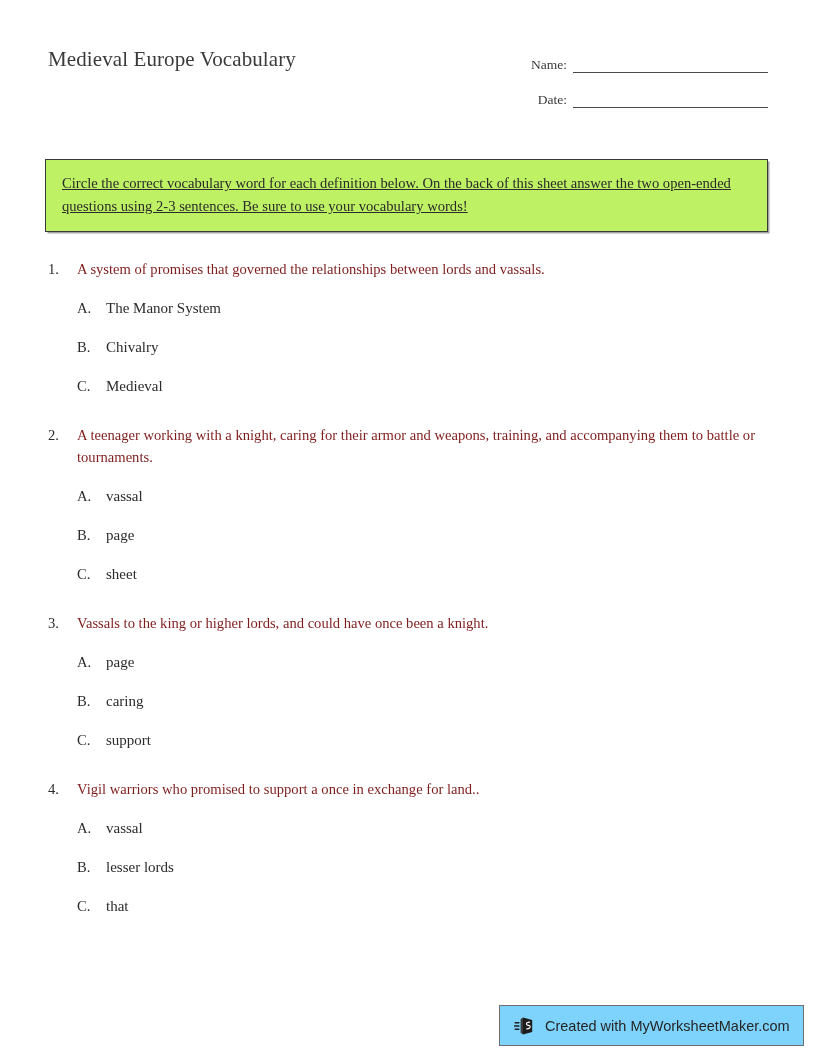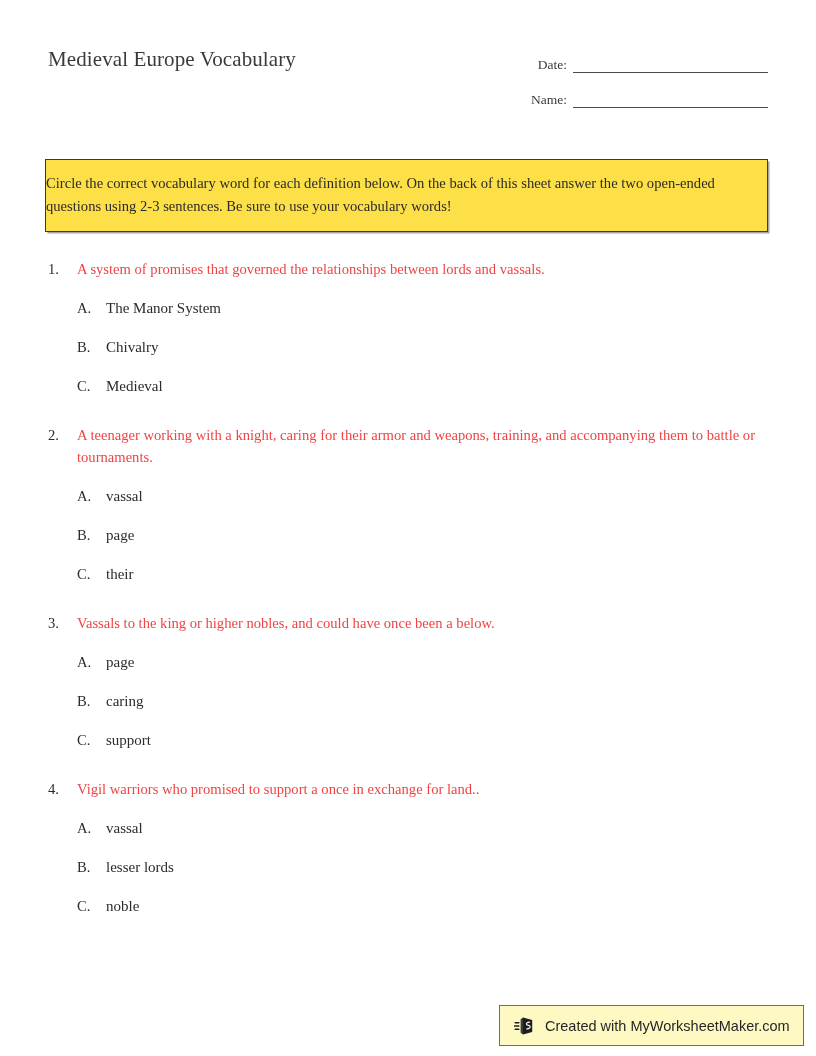--- a/index.html
+++ b/index.html
@@ -69,23 +69,24 @@
   }
 
   
   .instructions-box {
     position: absolute;
     left: 45px;
     top: 159px;
     width: 723px;
     box-sizing: border-box;
     border: 1.3px solid #3a3a3a;
-    background: #fde047;
-    padding: 12px 16px 13px 0;
+    background: #bef264;
+    padding: 12px 16px 13px 16px;
     box-shadow: 2px 2px 0 -0.5px rgba(90, 90, 90, 0.55);
+    text-decoration: underline;
   }
   .instructions-text {
     font-size: 14.6px;
     line-height: 23px;
     color: #2b2b2b;
     margin: 0;
   }
 
   
   .questions {
@@ -105,21 +106,21 @@
     width: 29px;
     flex: 0 0 29px;
     font-size: 14.6px;
     line-height: 22px;
     color: #2b2b2b;
   }
   .question-text {
     flex: 1 1 auto;
     font-size: 14.6px;
     line-height: 22px;
-    color: #ef4444;
+    color: #7f1d1d;
     padding-right: 4px;
   }
   .options {
     margin-top: 18px;
     padding-left: 29px;
   }
   .option-row {
     display: flex;
     align-items: flex-start;
     margin-bottom: 19px;
@@ -142,21 +143,21 @@
 
   
   .footer-badge {
     position: absolute;
     left: 499px;
     top: 1005px;
     width: 305px;
     height: 41px;
     box-sizing: border-box;
     border: 1.2px solid #6e6e6e;
-    background: #fef9c3;
+    background: #7dd3fc;
     display: flex;
     align-items: center;
     padding-left: 14px;
   }
   .footer-logo {
     width: 24px;
     height: 24px;
     flex: 0 0 24px;
     display: block;
     margin-right: 7px;
@@ -172,25 +173,25 @@
 </head>
 <body>
 
 <div class="page">
 
   <div class="header">
     <div class="worksheet-title">Medieval Europe Vocabulary</div>
 
     <div class="name-date-block">
       <div class="field-row">
+        <span class="field-label">Name:</span>
+        <span class="field-line"></span>
+      </div>
+      <div class="field-row">
         <span class="field-label">Date:</span>
-        <span class="field-line"></span>
-      </div>
-      <div class="field-row">
-        <span class="field-label">Name:</span>
         <span class="field-line"></span>
       </div>
     </div>
   </div>
 
   <div class="instructions-box">
     <p class="instructions-text">Circle the correct vocabulary word for each definition below. On the back of this sheet answer the two open-ended questions using 2-3 sentences. Be sure to use your vocabulary words!</p>
   </div>
 
   <div class="questions">
@@ -225,29 +226,29 @@
         <div class="option-row">
           <span class="option-letter">A.</span>
           <span class="option-text">vassal</span>
         </div>
         <div class="option-row">
           <span class="option-letter">B.</span>
           <span class="option-text">page</span>
         </div>
         <div class="option-row">
           <span class="option-letter">C.</span>
-          <span class="option-text">their</span>
+          <span class="option-text">sheet</span>
         </div>
       </div>
     </div>
 
     <div class="question-block">
       <div class="question-row">
         <span class="question-number">3.</span>
-        <span class="question-text">Vassals to the king or higher nobles, and could have once been a below.</span>
+        <span class="question-text">Vassals to the king or higher lords, and could have once been a knight.</span>
       </div>
       <div class="options">
         <div class="option-row">
           <span class="option-letter">A.</span>
           <span class="option-text">page</span>
         </div>
         <div class="option-row">
           <span class="option-letter">B.</span>
           <span class="option-text">caring</span>
         </div>
@@ -267,21 +268,21 @@
         <div class="option-row">
           <span class="option-letter">A.</span>
           <span class="option-text">vassal</span>
         </div>
         <div class="option-row">
           <span class="option-letter">B.</span>
           <span class="option-text">lesser lords</span>
         </div>
         <div class="option-row">
           <span class="option-letter">C.</span>
-          <span class="option-text">noble</span>
+          <span class="option-text">that</span>
         </div>
       </div>
     </div>
 
   </div>
 
   <div class="footer-badge">
     <svg class="footer-logo" viewBox="0 0 24 24">
       <g fill="#1d1d1d">
         <path d="M9.0 3.6 L18.2 6.0 L18.2 18.0 L9.0 20.4 Z"></path>

